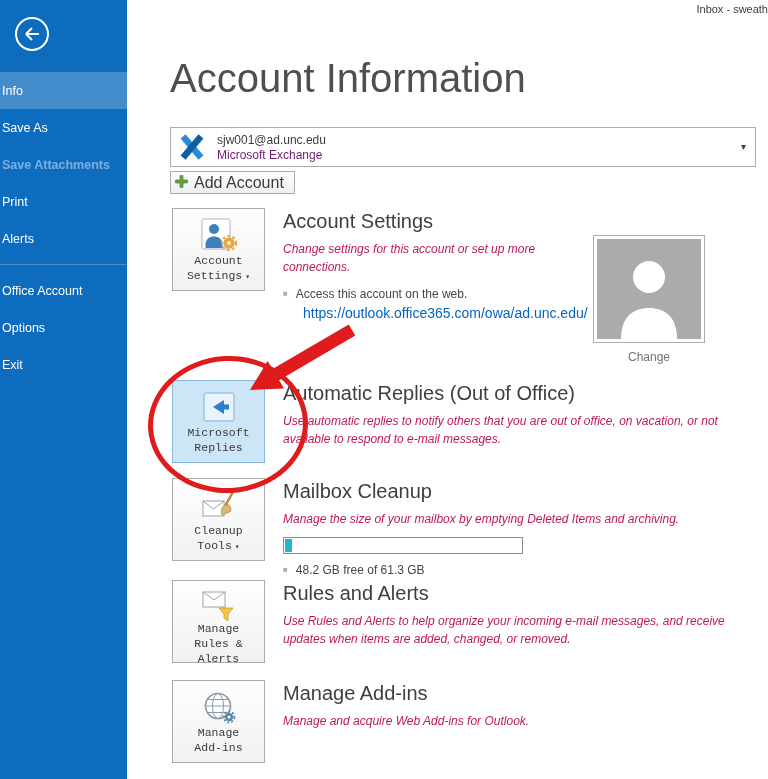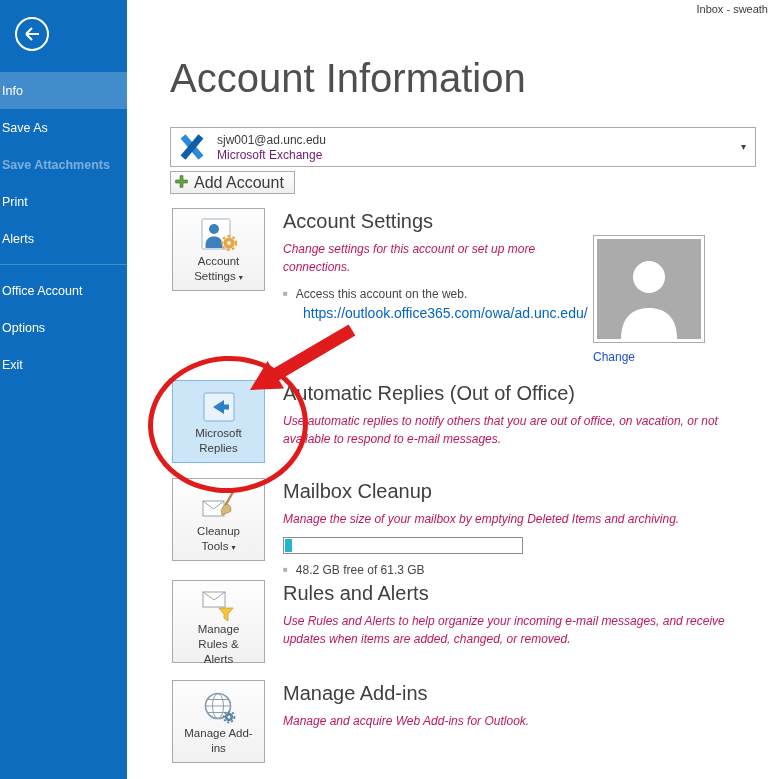--- a/index.html
+++ b/index.html
@@ -33,43 +33,43 @@
   .selector-caret { position:absolute; right:9px; top:13px; font-size:10px; color:#444; }
 
   .add-account-btn { position:absolute; left:43px; top:171px; height:23px;
                      display:inline-flex; align-items:center; gap:6px; padding:0 10px 0 4px;
                      font-size:16px; color:#3B3B3B; background:linear-gradient(#FEFEFE,#EFEFEF);
                      border:1px solid #ABABAB; cursor:pointer; font-family:inherit; }
 
   .feature-btn { position:absolute; left:45px; width:93px; height:83px;
                  border:1px solid #ABABAB; background:linear-gradient(#FEFEFE,#F1F1F1);
                  display:flex; flex-direction:column; align-items:center;
-                 padding:7px 4px 4px; box-sizing:border-box; cursor:pointer; font-family:Liberation Sans, sans-serif; }
+                 padding:7px 4px 4px; box-sizing:border-box; cursor:pointer; font-family:Liberation Mono, monospace; }
   .feature-btn.highlighted { background:#CDE6F7; border-color:#86B8DE; }
   .fb-icon { height:38px; display:flex; align-items:center; justify-content:center; }
   .fb-label { font-size:11.5px; color:#3B3B3B; text-align:center; line-height:1.3; max-width:72px; }
   .caret { font-size:8px; margin-left:3px; color:#3B3B3B; }
 
   .feature-info { position:absolute; left:156px; width:478px; }
   .feature-info h2 { margin:0; font-size:20px; font-weight:400; color:#3F3F3F; }
   .feature-info p { margin:7px 0 0; font-size:12px; color:#be185d; line-height:1.5;font-style:italic; }
   .feature-info p.narrow { width:300px; }
 
   .bullet-row { display:flex; align-items:center; gap:8px; margin-top:11px;
                 font-size:12px; color:#464646; }
   .bullet { font-size:8px; color:#AFAFAF; line-height:1; }
   .owa-link { display:block; margin:4px 0 18px 20px; font-size:14px; color:#0563C1;
               text-decoration:none; cursor:pointer; }
 
   .profile-photo { position:absolute; left:466px; top:235px; width:104px; height:100px;
                    border:1px solid #ABABAB; background:#fff; padding:3px; }
   .photo-inner { width:100%; height:100%; background:#ABABAB; display:flex;
                  align-items:flex-end; justify-content:center; overflow:hidden; }
-  .change-link { position:absolute; left:466px; top:350px; width:112px; 
-                 font-size:12px; color:#1d4ed8; cursor:pointer; }
+  .change-link { position:absolute; left:466px; top:350px; width:112px; text-align:center;
+                 font-size:12px; color:#737373; cursor:pointer; }
 
   .quota-bar { margin-top:9px; width:238px; height:15px; border:1px solid #8E8E8E;
                background:#fff; position:relative; }
   .quota-fill { position:absolute; left:1px; top:1px; bottom:1px; width:3%; background:#21B6CE; }
   .quota-row { display:flex; align-items:center; gap:8px; margin-top:9px;
                font-size:12px; color:#464646; }
 
   
   .red-ellipse { position:absolute; left:148px; top:356px; width:150px; height:127px;
                  border:5px solid #E01B1B; border-radius:50%; transform:rotate(-3deg);

